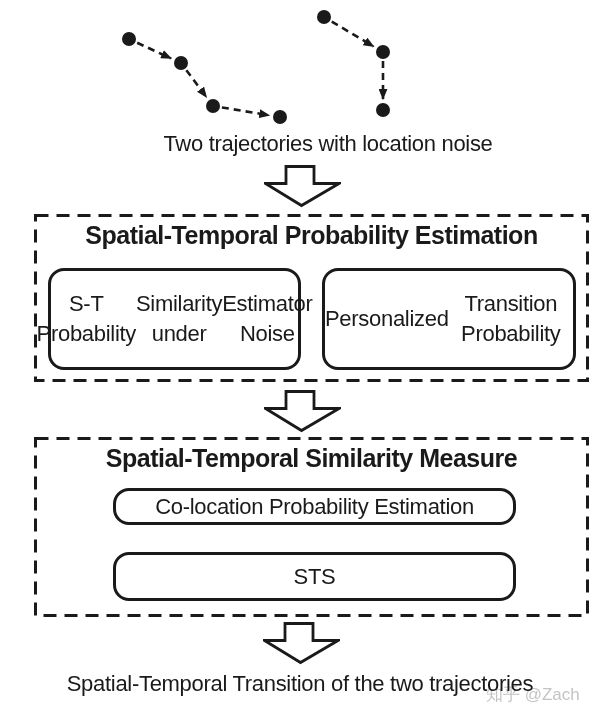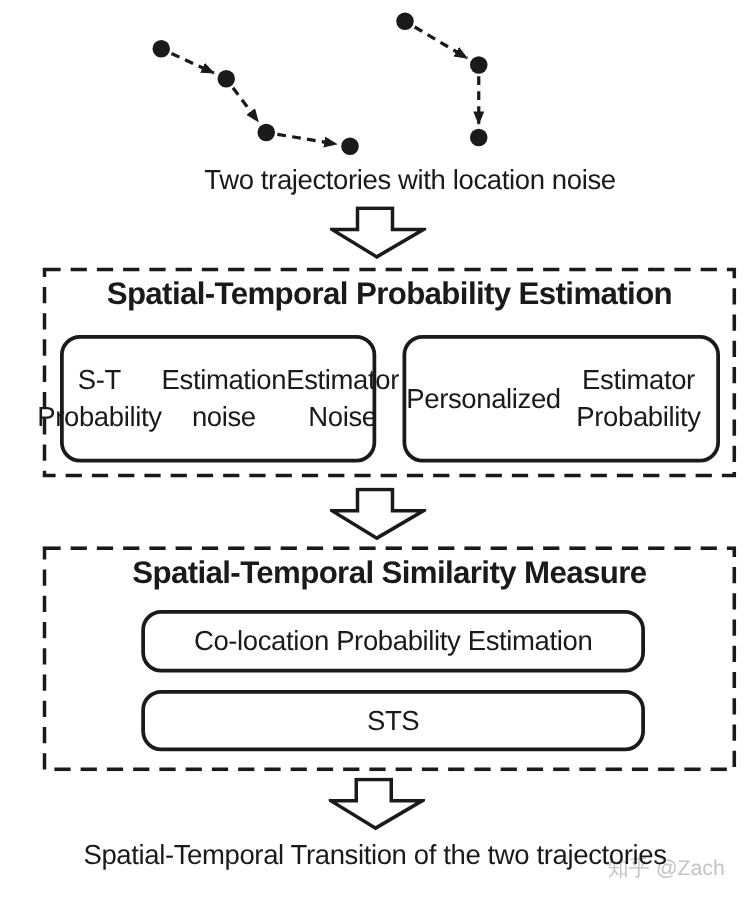--- a/index.html
+++ b/index.html
@@ -20,21 +20,21 @@
     font-weight:bold; font-size:25px; letter-spacing:-0.5px;
   }
   .rbox {
     position:absolute; box-sizing:border-box;
     border:3px solid #1a1a1a; border-radius:16px; background:#ffffff;
     display:flex; flex-direction:row; align-items:center; justify-content:center;
     font-size:22px; line-height:30px; text-align:center;
   }
   .box-st   { left:14px;  top:54px; width:253px; height:102px; }
   .box-pte  { left:288px; top:54px; width:254px; height:102px; }
-  .box-colo { left:79px;  top:51px;  width:403px; height:50px; }
+  .box-colo { left:79px;  top:51px;  width:403px; height:37px; }
   .box-sts  { left:79px;  top:115px; width:403px; height:49px; }
   .rbox span { display:block; }
   .block-arrow { position:absolute; }
   .arrow-1 { left:264px; top:165px; }
   .arrow-2 { left:264px; top:390px; }
   .arrow-3 { left:263px; top:622px; }
   .traj { position:absolute; left:0; top:0; }
   .watermark {
     position:absolute; left:486px; top:683px; z-index:1;
     font-size:17px; letter-spacing:0; color:#c4c4c4; white-space:nowrap;
@@ -75,26 +75,26 @@
     <polygon points="22,1.5 50,1.5 50,18.5 75,18.5 37.5,40.5 1.5,18.5 22,18.5" fill="#ffffff" stroke="#1a1a1a" stroke-width="2.8" stroke-linejoin="miter"></polygon>
   </svg>
 
   <div class="section section-1">
     <svg class="border-svg" width="555" height="168" viewBox="0 0 555 168">
       <rect x="1.5" y="1.5" width="552" height="165" fill="none" stroke="#1a1a1a" stroke-width="3" stroke-dasharray="13 8"></rect>
     </svg>
     <div class="sec-title">Spatial-Temporal Probability Estimation</div>
     <div class="rbox box-st">
       <span>S-T Probability</span>
-      <span>Estimation noise</span>
+      <span>Similarity under</span>
       <span>Estimator Noise</span>
     </div>
     <div class="rbox box-pte">
       <span>Personalized</span>
-      <span>Estimator Probability</span>
+      <span>Transition Probability</span>
     </div>
   </div>
 
   <svg class="block-arrow arrow-2" width="77" height="43" viewBox="0 0 77 43">
     <polygon points="22,1.5 50,1.5 50,18.5 75,18.5 37.5,40.5 1.5,18.5 22,18.5" fill="#ffffff" stroke="#1a1a1a" stroke-width="2.8" stroke-linejoin="miter"></polygon>
   </svg>
 
   <div class="section section-2">
     <svg class="border-svg" width="555" height="180" viewBox="0 0 555 180">
       <rect x="1.5" y="1.5" width="552" height="177" fill="none" stroke="#1a1a1a" stroke-width="3" stroke-dasharray="13 8"></rect>

